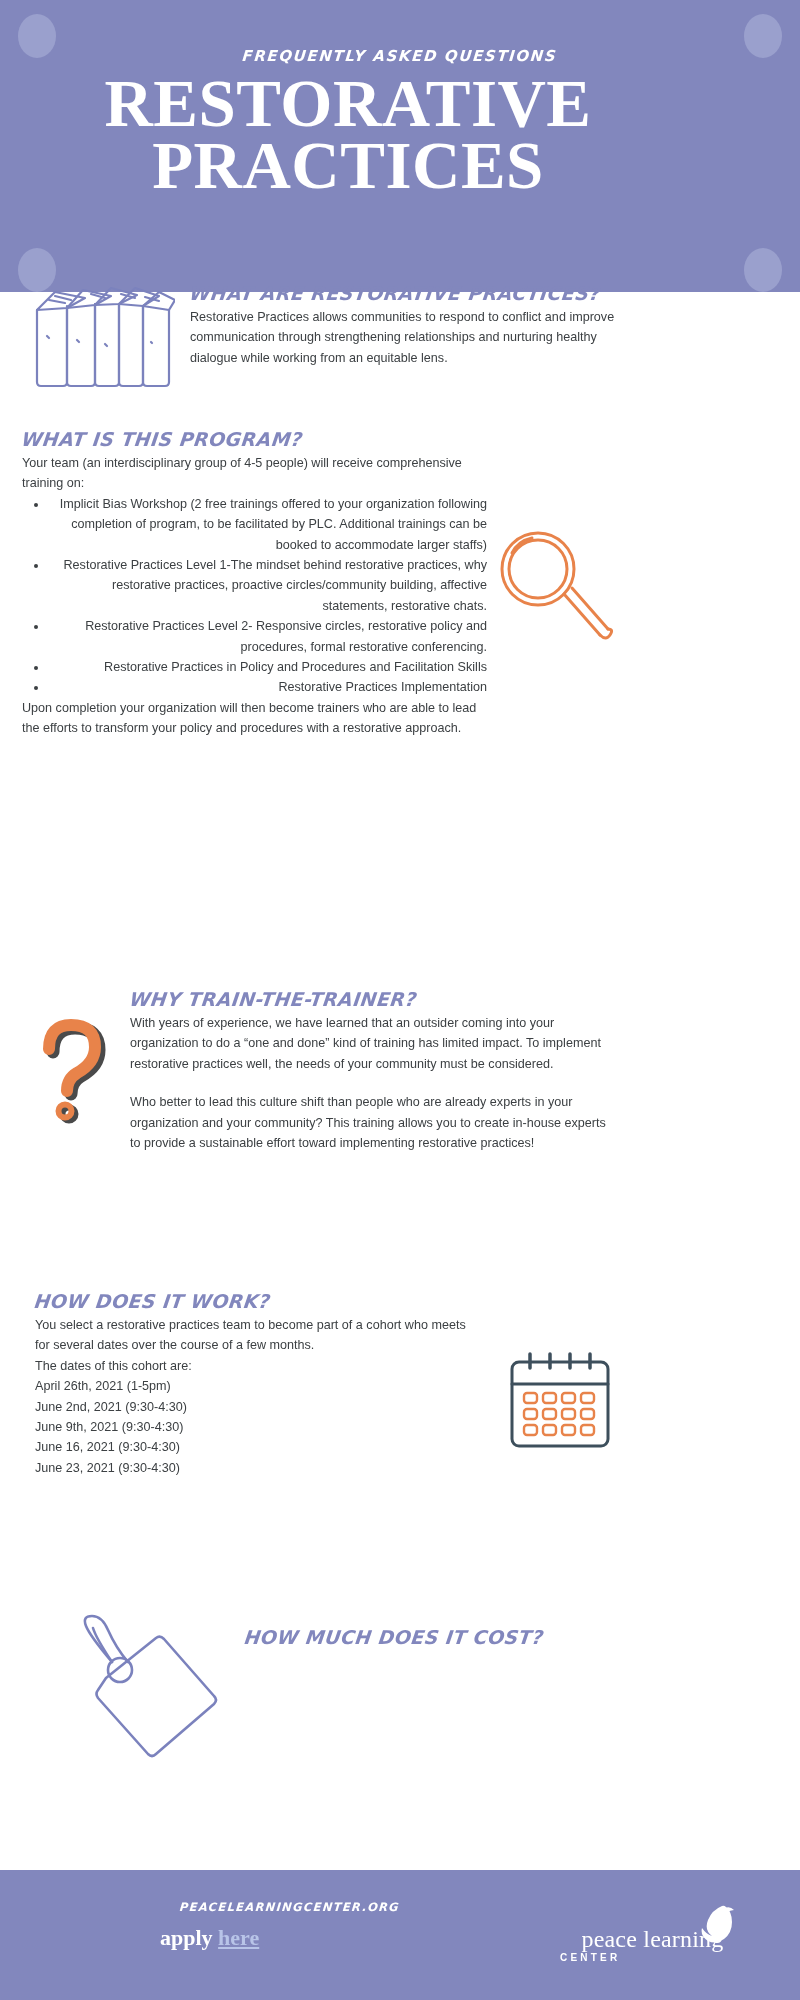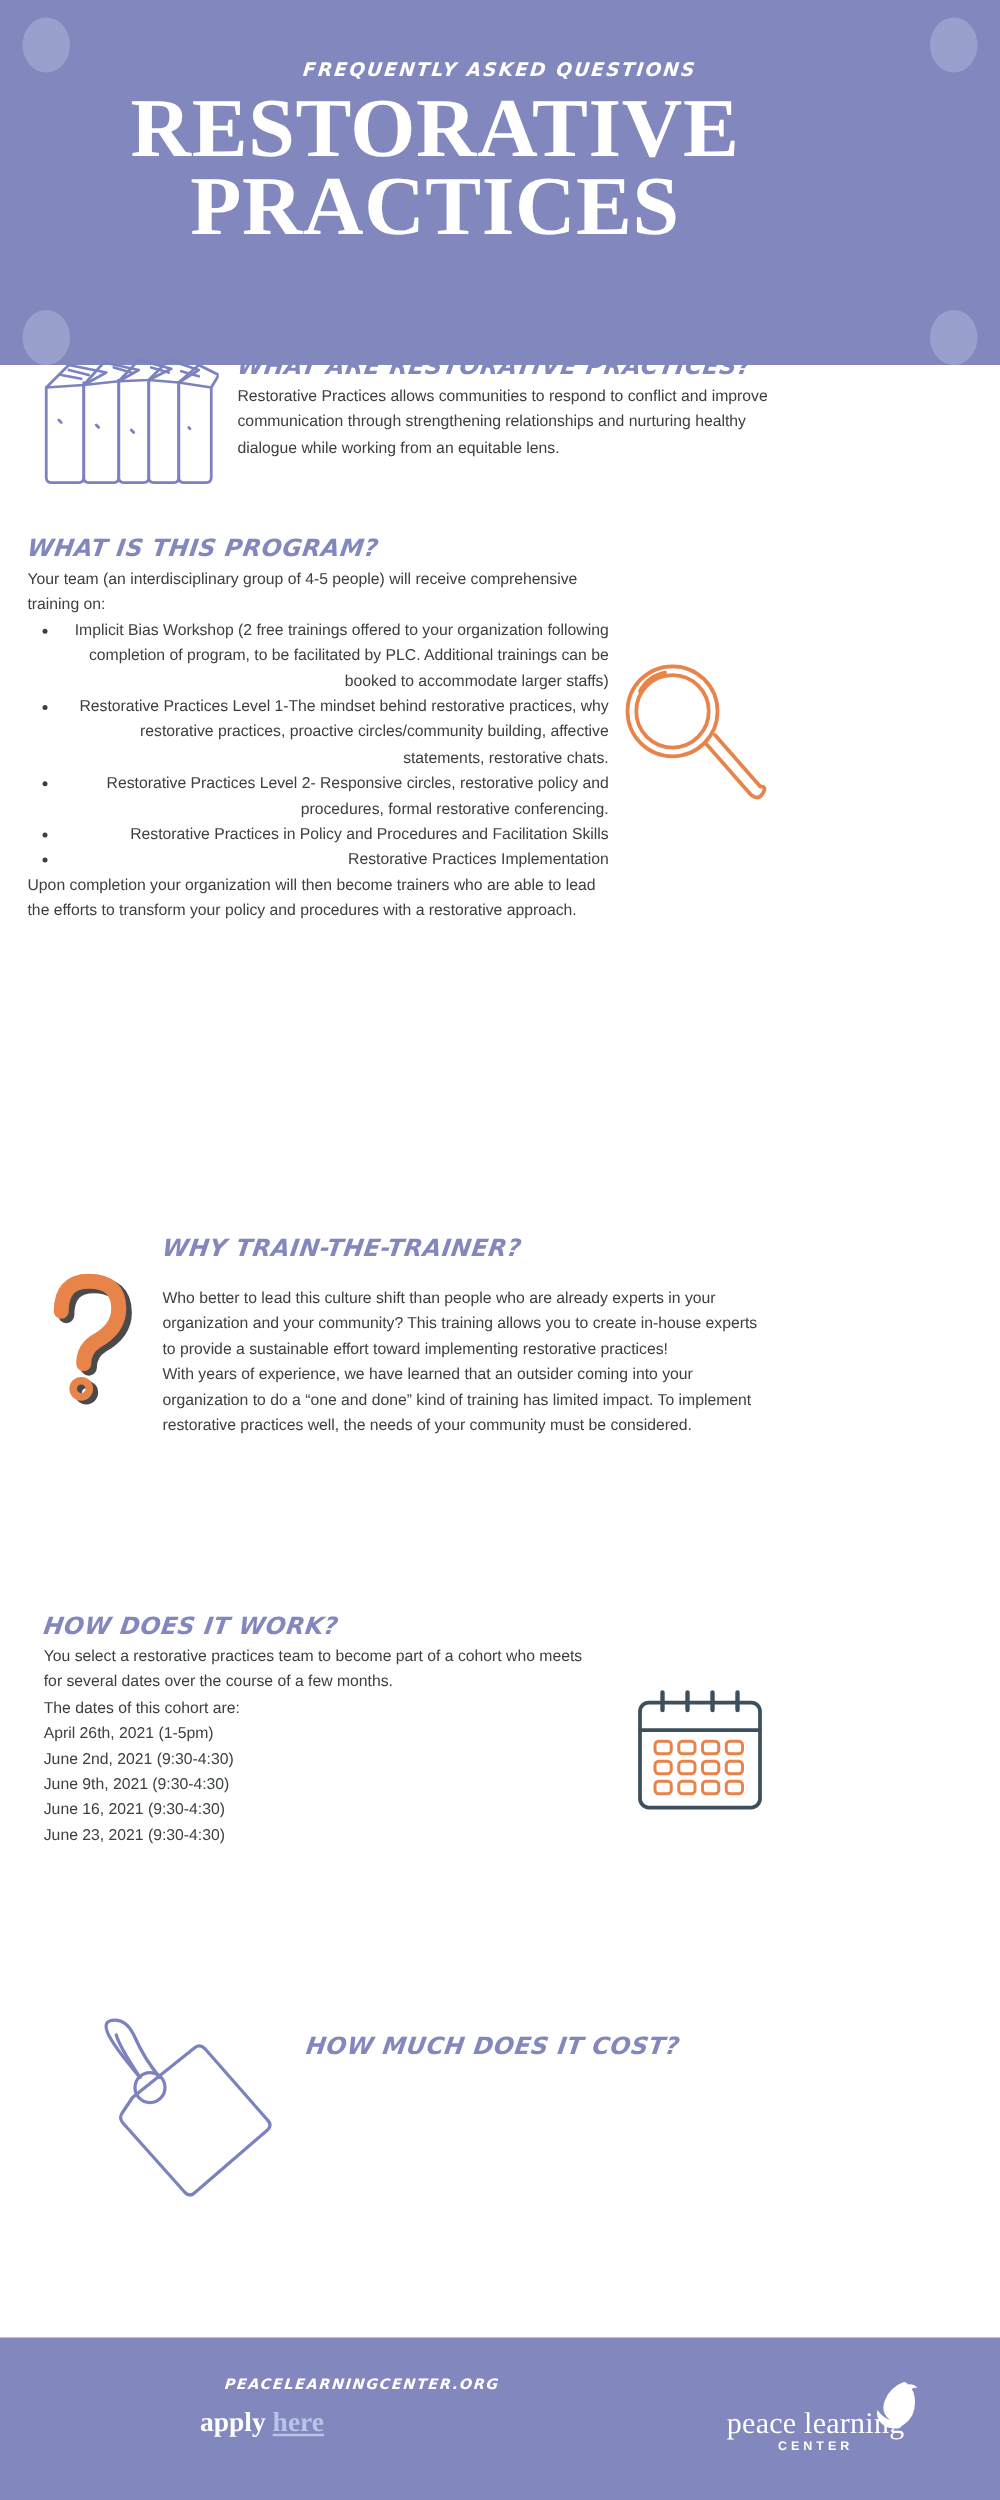--- a/index.html
+++ b/index.html
@@ -162,21 +162,21 @@
     text-align: center;
     color: #ffffff;
     font-family: "Liberation Serif", serif;
     font-size: 24px;
     letter-spacing: 0.2px;
   }
   .logo-center {
     position: absolute;
     left: 0; top: 44px;
     width: 185px;
-    text-align: center;
+    text-align: left;
     color: #ffffff;
     font-family: "Liberation Sans", sans-serif;
     font-size: 10px;
     font-weight: 700;
     letter-spacing: 3.2px;
   }
   .logo-dove { position: absolute; left: 132px; top: -4px; }
 </style>
 </head>
 <body>
@@ -252,22 +252,22 @@
   <div id="icon-question">
     <svg width="90" height="120" viewBox="0 0 90 120" fill="none" stroke-linecap="round">
       <path d="M18 34 q0 -24 22 -24 q24 0 24 22 q0 16 -18 26 q-10 6 -10 18" stroke="#4a4a4a" stroke-width="13" fill="none"></path>
       <circle cx="34" cy="96" r="6.5" stroke="#4a4a4a" stroke-width="6" fill="none"></circle>
       <path d="M14 31 q0 -24 22 -24 q24 0 24 22 q0 16 -18 26 q-10 6 -10 18" stroke="#e8834a" stroke-width="12" fill="none"></path>
       <circle cx="30" cy="93" r="6.5" stroke="#e8834a" stroke-width="6" fill="none"></circle>
     </svg>
   </div>
   <div class="txt">
     <div class="sec-heading">WHY TRAIN-THE-TRAINER?</div>
+    <div class="body-text">With years of experience, we have learned that an outsider coming into your organization to do a “one and done” kind of training has limited impact.  To implement restorative practices well, the needs of your community must be considered.</div>
     <div class="body-text" style="margin-top:18px;"> Who better to lead this culture shift than people who are already experts in your organization and your community?  This training allows you to create in-house experts to provide a sustainable effort toward implementing restorative practices!</div>
-    <div class="body-text">With years of experience, we have learned that an outsider coming into your organization to do a “one and done” kind of training has limited impact.  To implement restorative practices well, the needs of your community must be considered.</div>
   </div>
 </div>
 
 <div class="block" id="sec-howitworks" style="top:1290px;">
   <div id="icon-calendar">
     <svg width="120" height="110" viewBox="0 0 120 110" fill="none" stroke-linecap="round">
       <rect x="12" y="14" width="96" height="84" rx="7" stroke="#3d4f5c" stroke-width="3" fill="none"></rect>
       <path d="M12 36 L108 36" stroke="#3d4f5c" stroke-width="3"></path>
       <path d="M30 6 L30 20 M50 6 L50 20 M70 6 L70 20 M90 6 L90 20" stroke="#3d4f5c" stroke-width="3.5"></path>
       <g stroke="#e8834a" stroke-width="2.4" fill="none">

